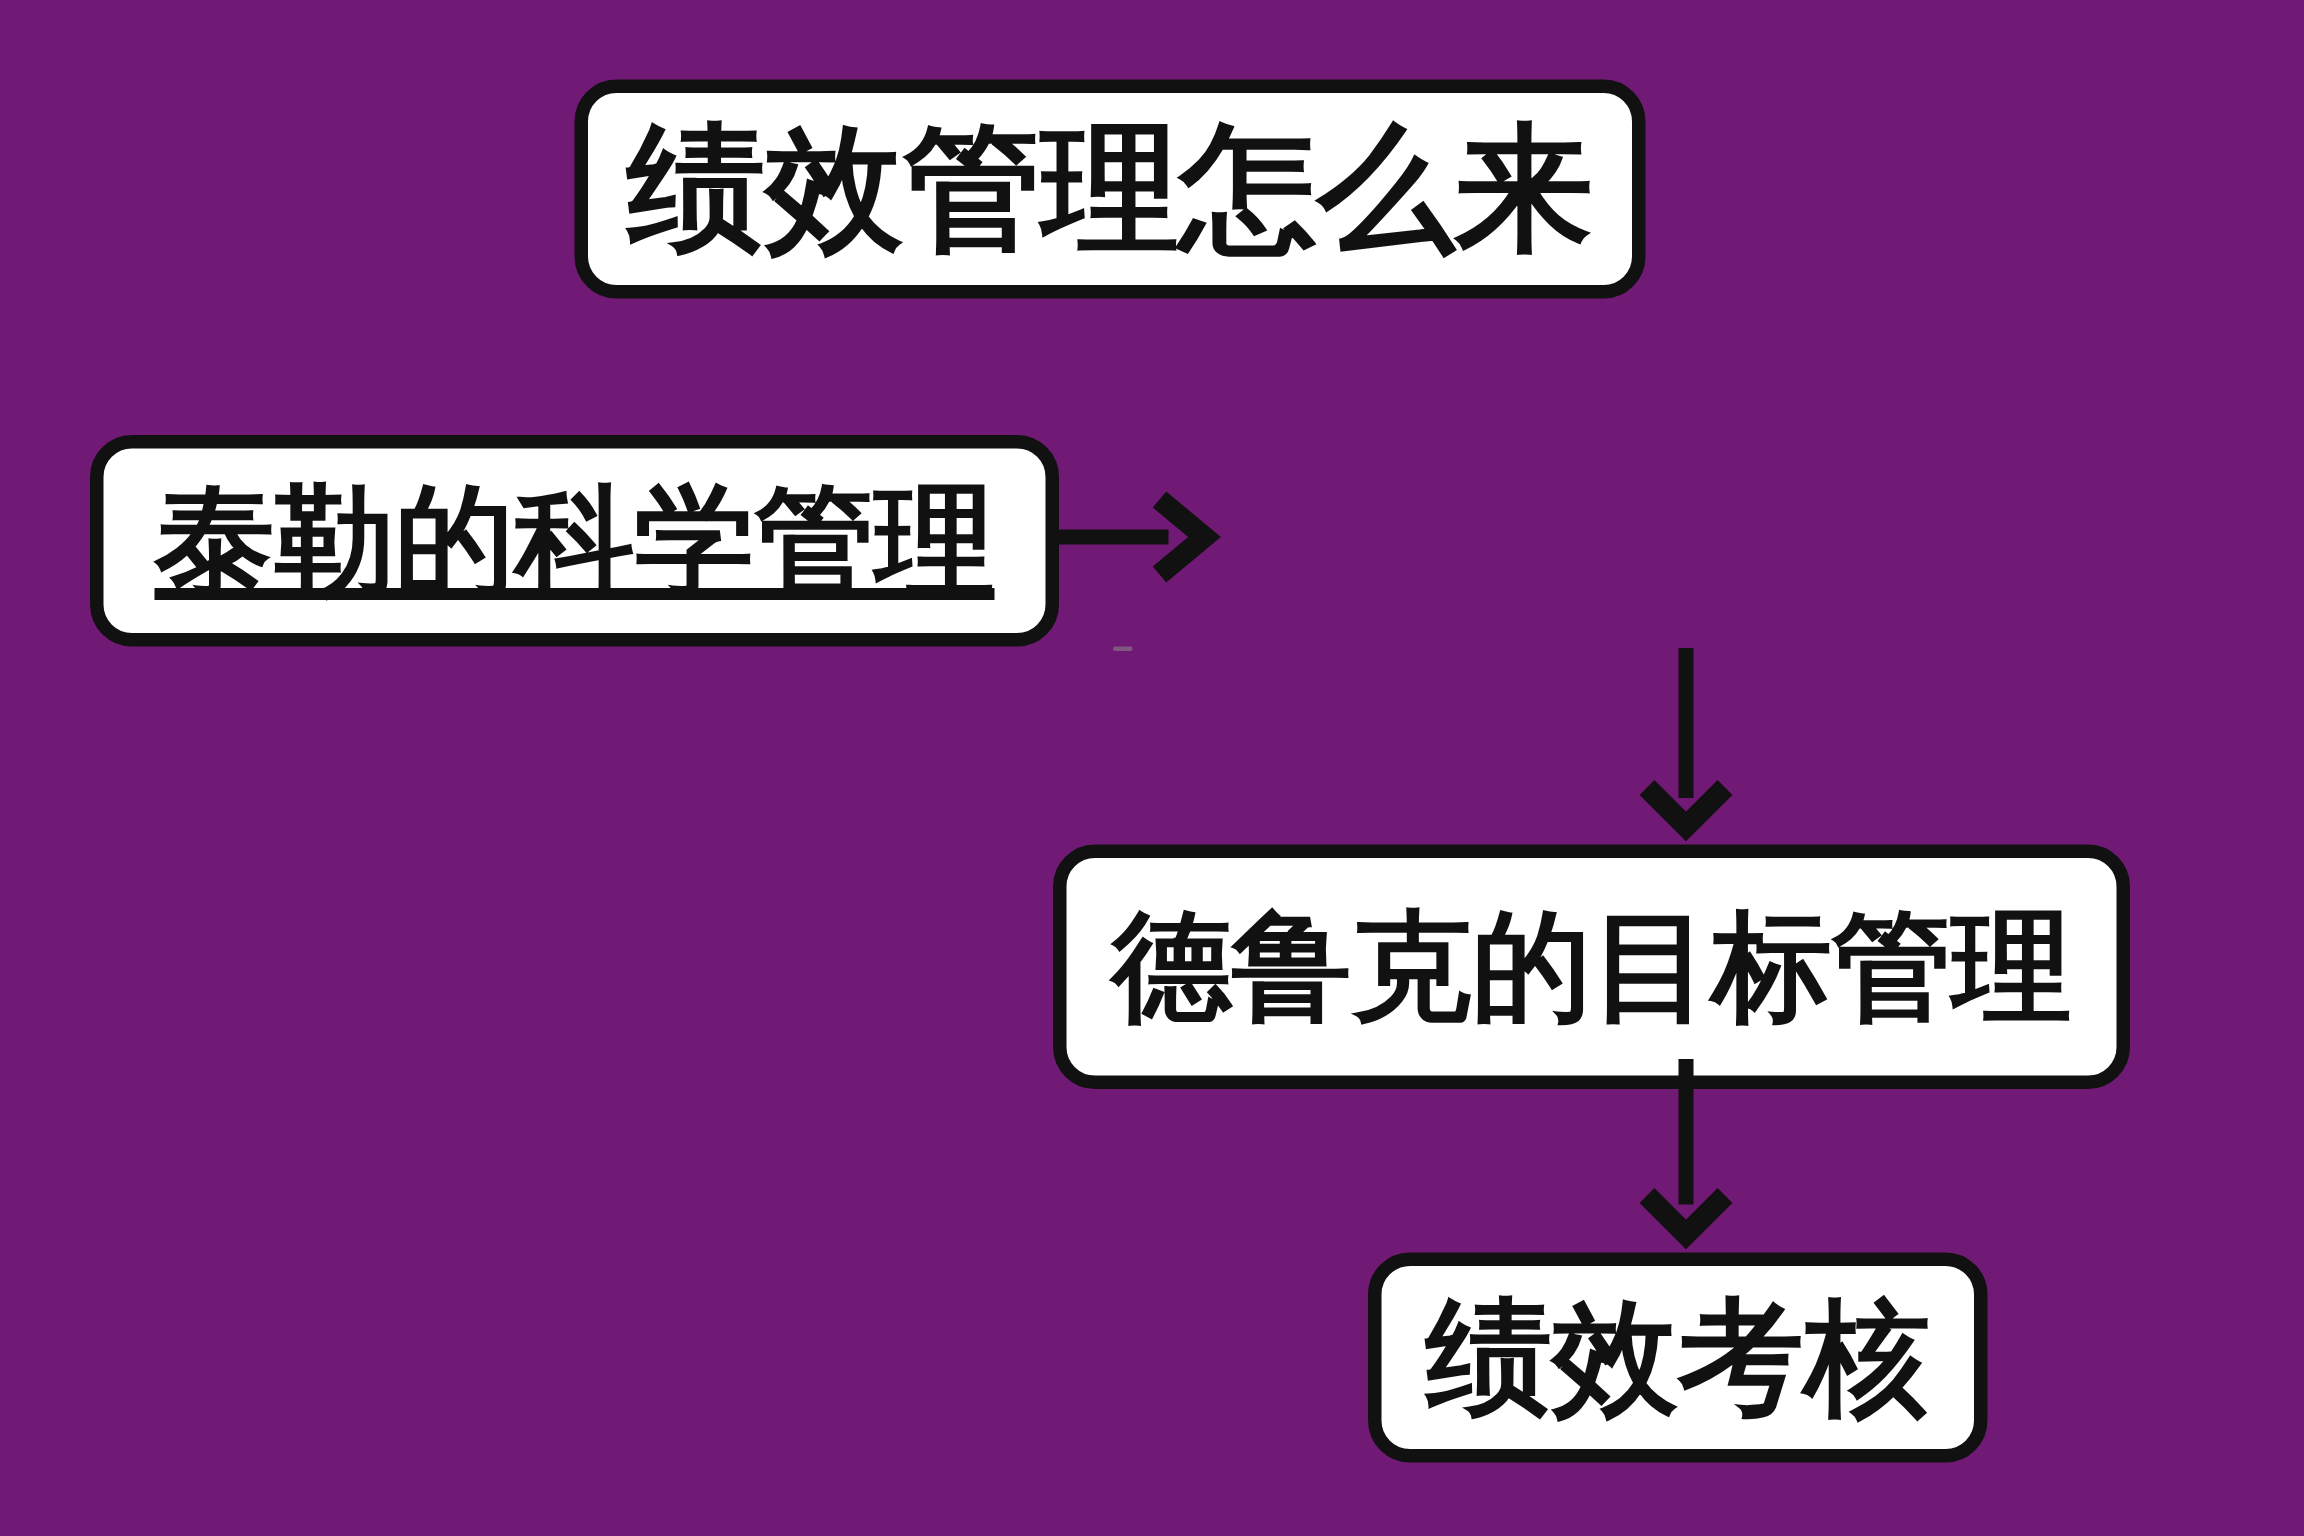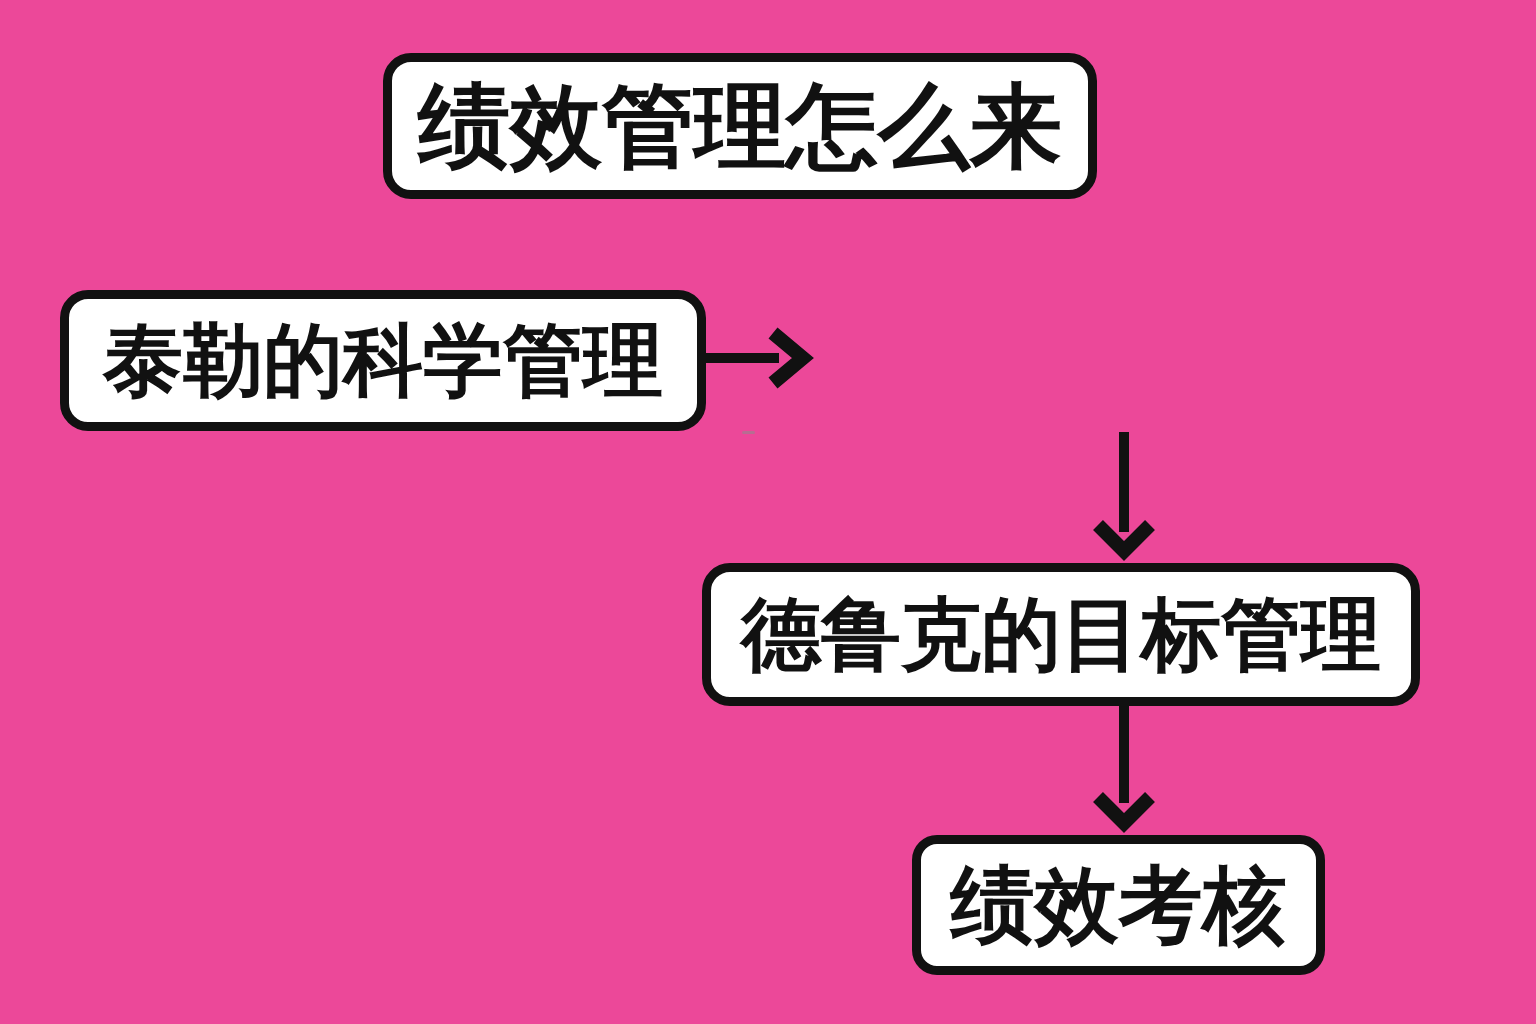--- a/index.html
+++ b/index.html
@@ -10,21 +10,21 @@
     width: 1536px;
     height: 1024px;
     background: #ffffff;
     font-family: "Liberation Sans", sans-serif;
     overflow: hidden;
   }
   .canvas {
     position: relative;
     width: 1536px;
     height: 1024px;
-    background: #ec4899;
+    background: #701a75;
   }
   .node {
     position: absolute;
     box-sizing: border-box;
     border: 9px solid #111111;
     border-radius: 28px;
     background: #ffffff;
     color: #111111;
     display: flex;
     align-items: center;
@@ -35,37 +35,37 @@
   }
   .node-title {
     left: 383px; top: 53px;
     width: 714px; height: 146px;
     font-size: 92px;
   }
   .node-taylor {
     left: 60px; top: 290px;
     width: 646px; height: 141px;
     font-size: 80px;
+    text-decoration: underline;
   }
   .node-mayo {
     left: 812px; top: 291px;
     width: 608px; height: 141px;
     font-size: 80px;
   }
   .node-drucker {
     left: 702px; top: 563px;
-    width: 718px; height: 143px;
+    width: 718px; height: 163px;
     font-size: 80px;
     align-items: center;
   }
   .node-appraisal {
     left: 912px; top: 835px;
     width: 413px; height: 140px;
     font-size: 84px;
-    border-radius: 25px;
   }
   .arrows {
     position: absolute;
     left: 0; top: 0;
     width: 1536px;
     height: 1024px;
     pointer-events: none;
   }
   .stray-mark {
     position: absolute;

